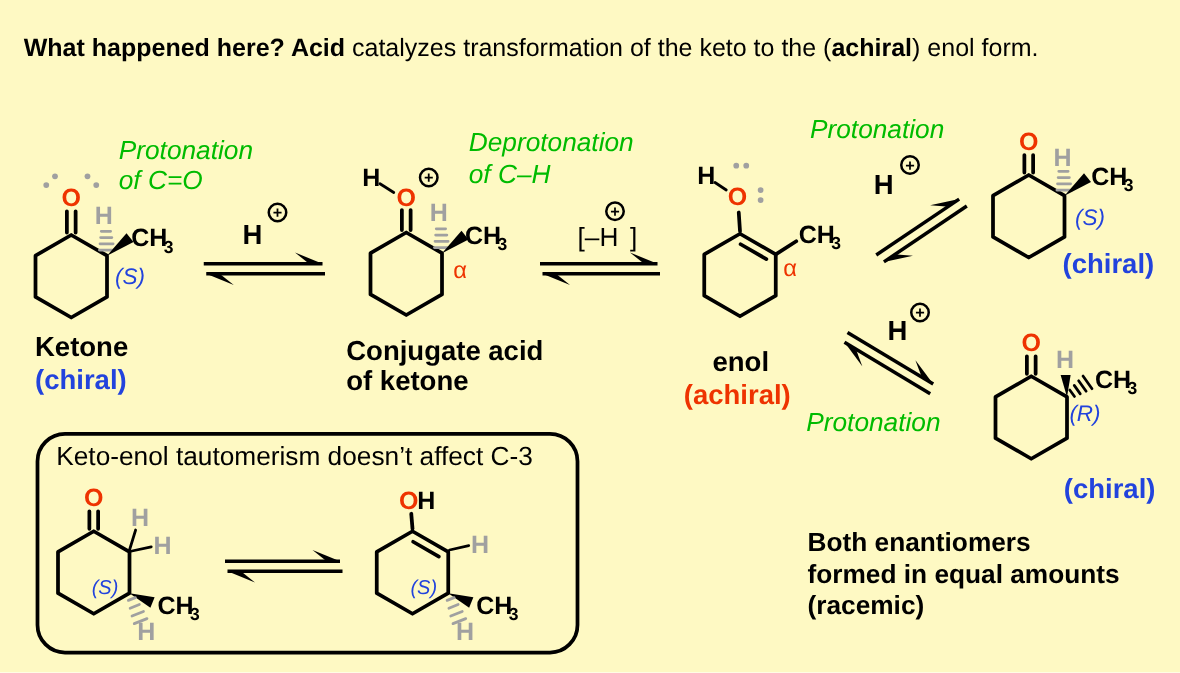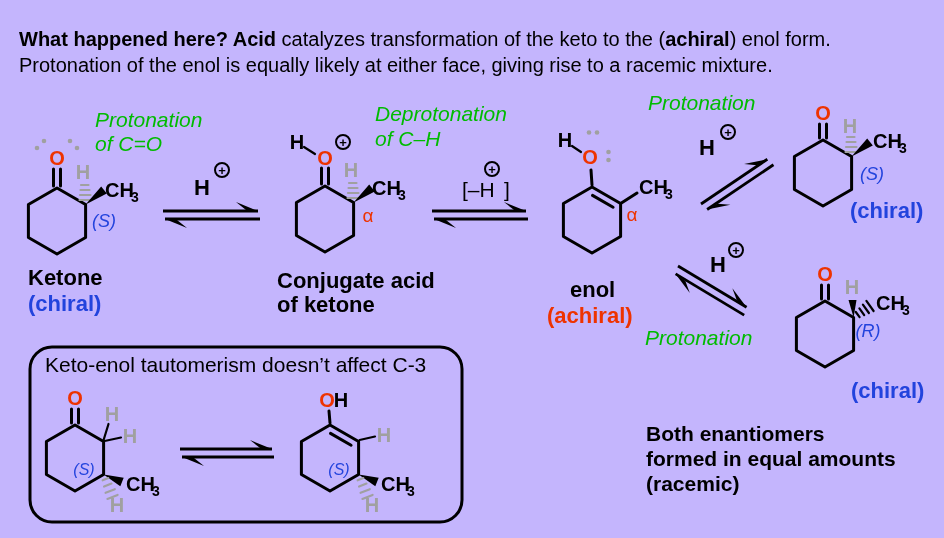--- a/index.html
+++ b/index.html
@@ -1,16 +1,16 @@
 <!DOCTYPE html>
 <html><head>
 <meta charset="utf-8">
 <style>
   html,body{margin:0;padding:0;background:#fff;}
-  #stage{position:relative;width:944px;height:538px;background:#c4b5fd;overflow:hidden;
+  #stage{position:relative;width:944px;height:538px;background:#fef9c3;overflow:hidden;
          font-family:"Liberation Sans", sans-serif;}
   #header{position:absolute;left:19px;top:26px;width:910px;font-size:20px;line-height:26px;color:#000;}
   #header b{font-weight:bold;}
   svg{position:absolute;left:0;top:0;}
   svg text{font-family:"Liberation Sans", sans-serif;}
   .atom{font-size:20px;font-weight:bold;}
   .sub{font-size:14px;font-weight:bold;}
   .stereo{font-size:18px;font-style:italic;}
   .stereo-sm{font-size:16px;font-style:italic;}
   .alpha{font-size:19px;}
@@ -26,21 +26,20 @@
   .eq{stroke:#000;stroke-width:2.8;fill:none;}
   .hash{stroke-width:2.2;fill:none;stroke-linecap:round;}
   .charge-circle{stroke:#000;stroke-width:2;fill:none;}
 </style>
 </head>
 <body>
 
 <div id="stage">
 
   <div id="header"><b>What happened here? Acid</b><span> catalyzes transformation of the keto to the (</span><b>achiral</b><span>) enol form.</span><br>
-    <span>Protonation of the enol is equally likely at either face, giving rise to a racemic mixture.</span>
   </div>
 
   <svg width="944" height="538" viewBox="0 0 944 538">
     <defs>
       <marker id="harp" markerUnits="userSpaceOnUse" markerWidth="30" markerHeight="26" refX="25" refY="13" orient="auto">
         <path d="M25,13 L3,4 L13,12 Z" fill="#000"></path>
       </marker>
     </defs>
 
     <g>

